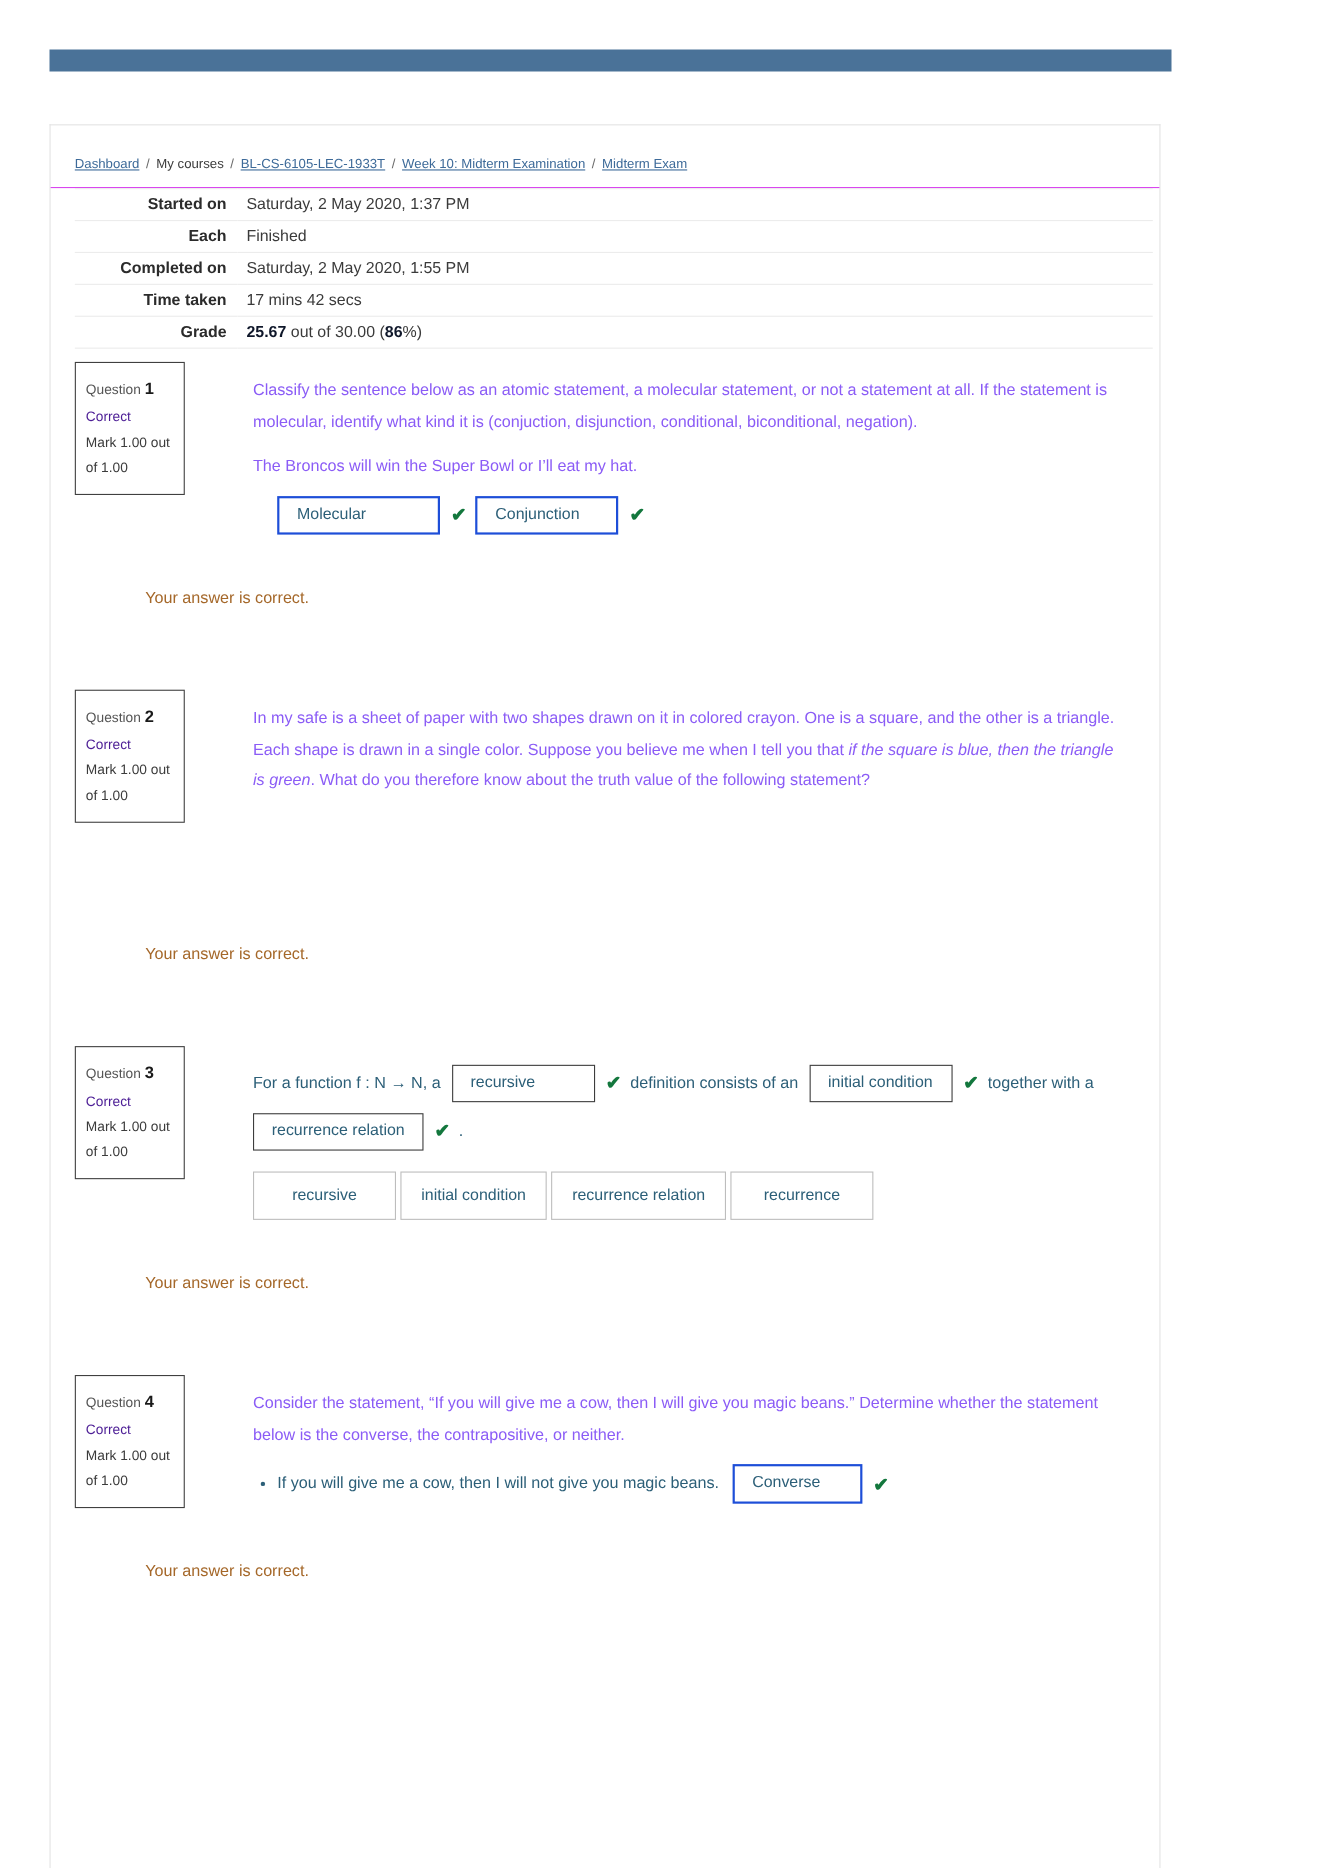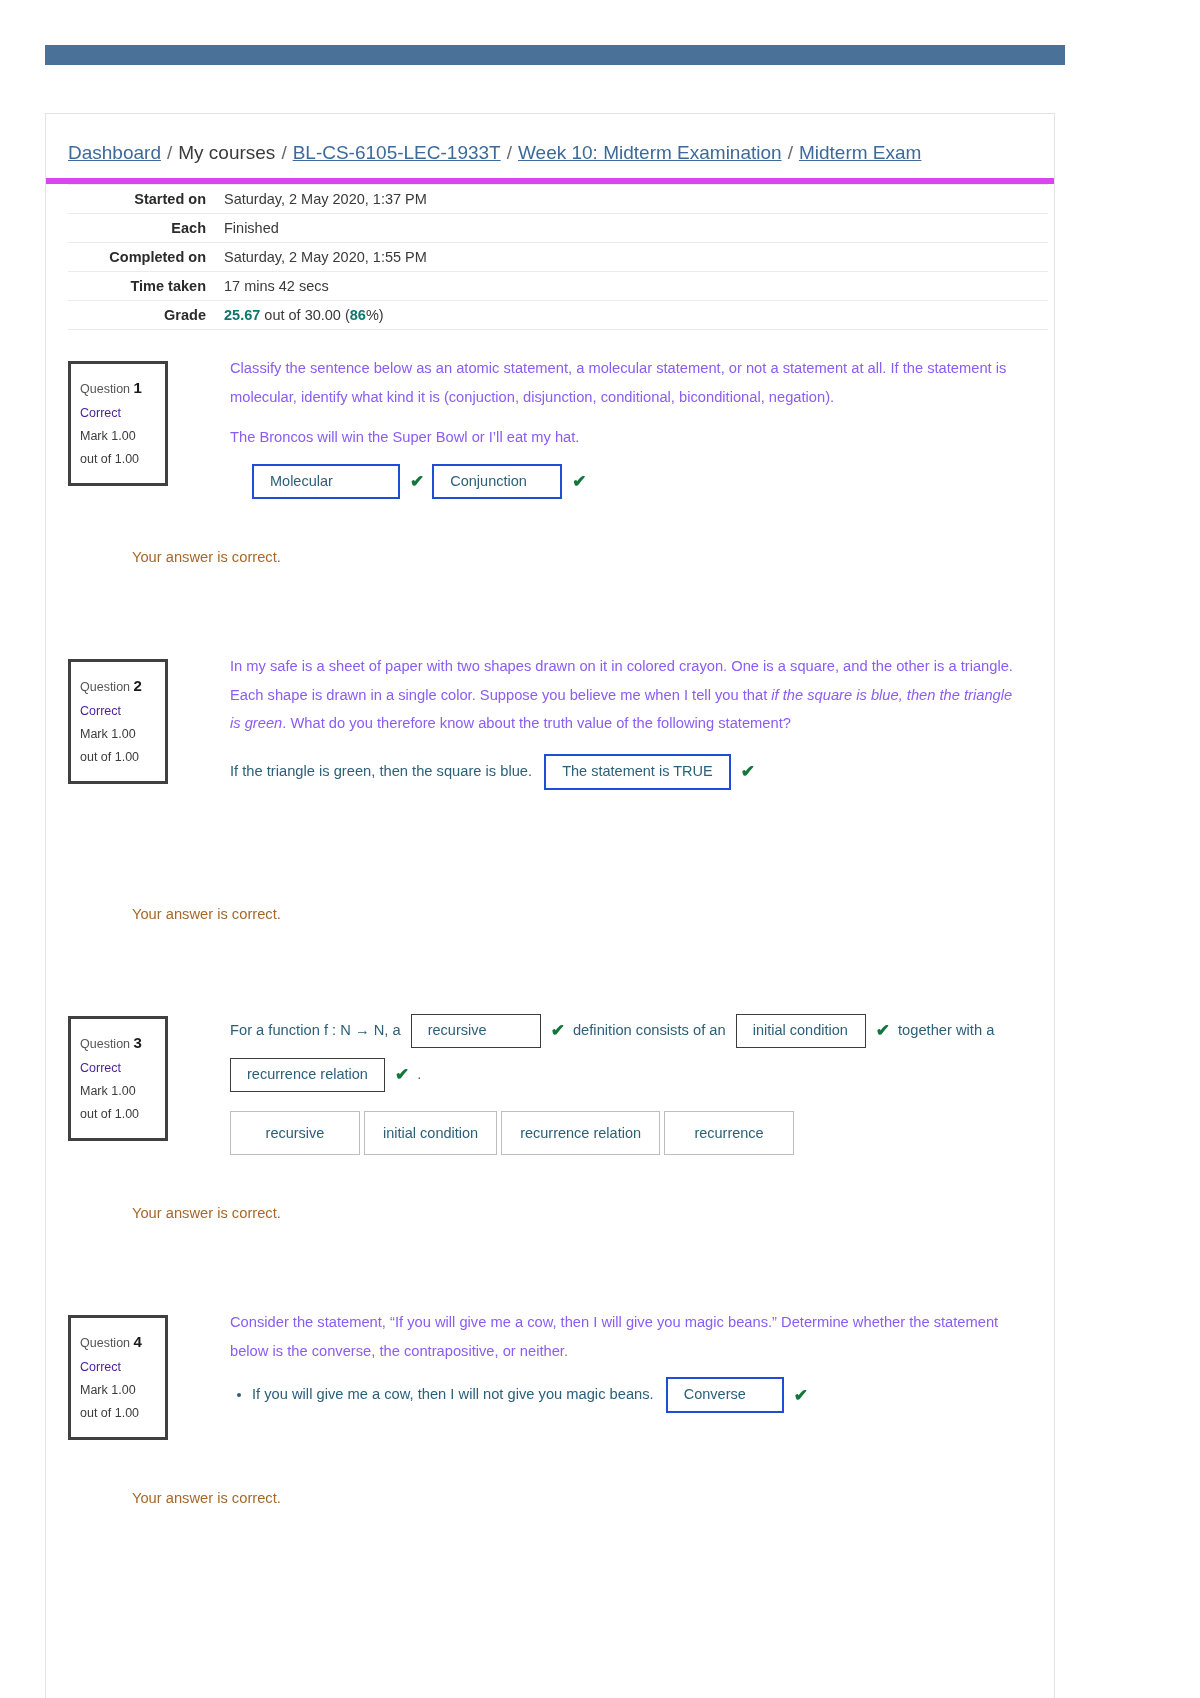--- a/index.html
+++ b/index.html
@@ -23,23 +23,23 @@
     background: #fff;
     border: 1px solid #e3e3e3;
     border-bottom: none;
     min-height: 1540px;
     padding: 0;
   }
 
   
   .breadcrumb {
     padding: 28px 22px 14px 22px;
-    font-size: 19px;
+    font-size: 12px;
     color: #4a4a4a;
-    border-bottom: 6px solid #d946ef;
+    border-bottom: 1px solid #d946ef;
     margin: 0 0 0 0;
     white-space: nowrap;
   }
   .breadcrumb a {
     color: #3d6a99;
     text-decoration: underline;
   }
   .breadcrumb .sep { color: #6a6a6a; margin: 0 6px; }
   .breadcrumb .plain { color: #3b3b3b; }
 
@@ -60,35 +60,35 @@
     padding: 6px 10px 6px 0;
     width: 148px;
     white-space: nowrap;
     font-size: 14.5px;
   }
   .summary td {
     text-align: left;
     padding: 6px 0 6px 8px;
     color: #3a3a3a;
   }
-  .summary td b { color: #0f766e; }
+  .summary td b { color: #0f172a; }
 
   
   .question {
     position: relative;
     padding: 0;
     margin: 0;
   }
   .q-row { display: flex; align-items: flex-start; }
 
   .q-info {
     width: 100px;
     margin-left: 22px;
-    margin-top: 31px;
-    border: 3px solid #404040;
+    margin-top: 12px;
+    border: 1px solid #404040;
     background: #fff;
     padding: 10px 9px 12px 9px;
     font-size: 12.5px;
     color: #4b4b4b;
     line-height: 1.85;
     flex: 0 0 auto;
   }
   .q-info .qnum { color: #555; font-size: 12.5px; }
   .q-info .qnum b { font-size: 15px; color: #1a1a1a; }
   .q-info .state { color: #4c1d95; }
@@ -221,24 +221,20 @@
 
   <div class="question">
     <div class="q-row">
       <div class="q-info">
         <div class="qnum"><span>Question</span> <b>2</b></div>
         <div class="state">Correct</div>
         <div class="mark">Mark 1.00 out of 1.00</div>
       </div>
       <div class="q-body">
         <p class="q-text"><span>In my safe is a sheet of paper with two shapes drawn on it in colored crayon. One is a square, and the other is a triangle. Each shape is drawn in a single color. Suppose you believe me when I tell you that </span><em>if the square is blue, then the triangle is green</em><span>. What do you therefore know about the truth value of the following statement?</span></p>
-        <div class="inline-line" style="margin-top:6px">
-          <span>If the triangle is green, then the square is blue.</span>
-          <span class="ansbox" style="min-width:186px; margin-left:8px">The statement is TRUE</span><span class="check">✔</span>
-        </div>
       </div>
     </div>
     <div class="spacer-lg"></div>
     <div class="q-body" style="padding-top:0">
       <div class="feedback" style="padding-left:0">Your answer is correct.</div>
     </div>
   </div>
 
   <div class="spacer-md"></div>
 

